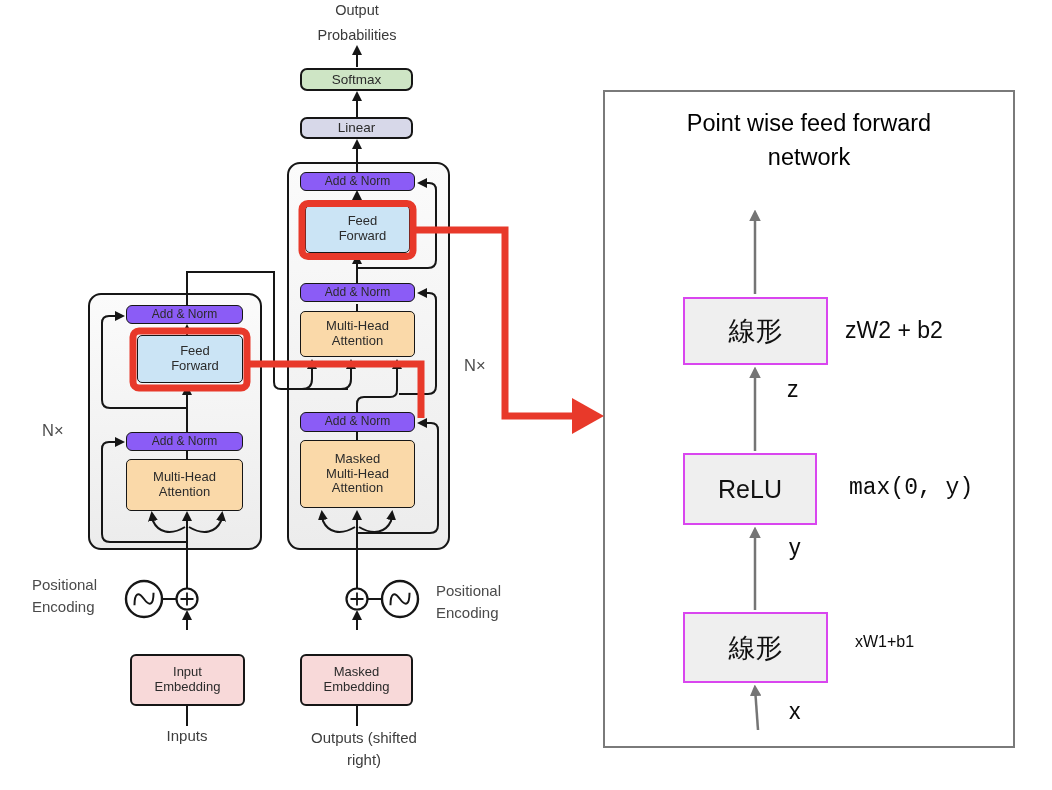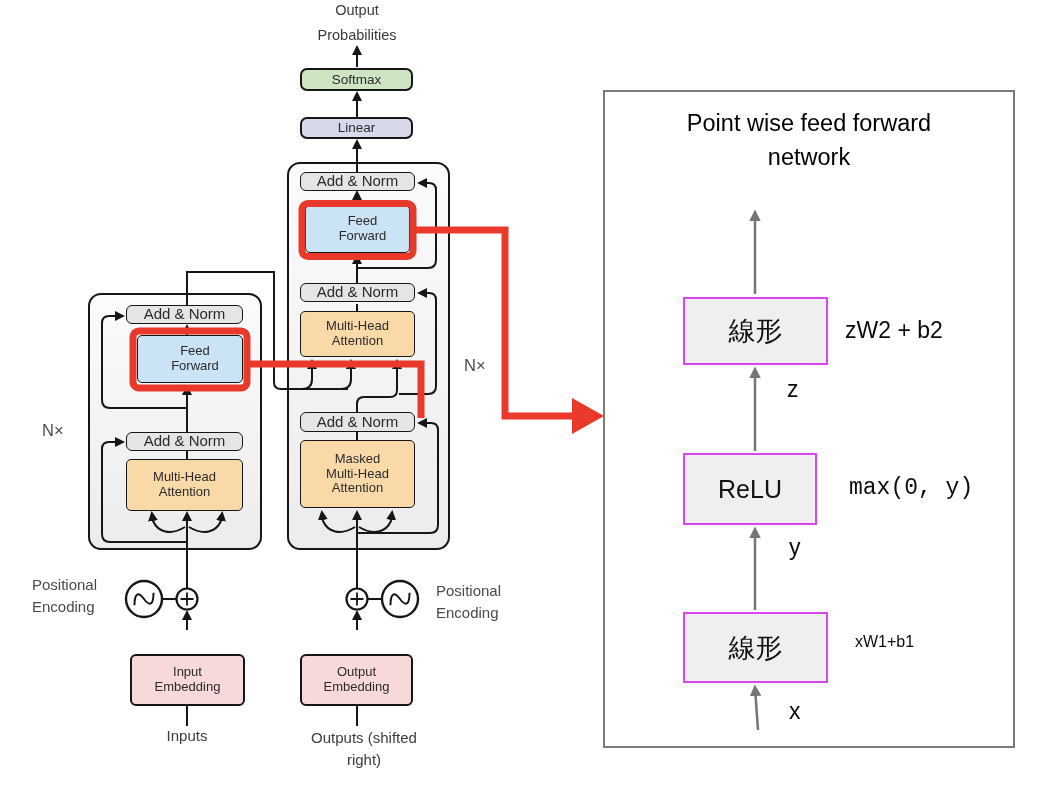--- a/index.html
+++ b/index.html
@@ -6,21 +6,21 @@
   .stage{position:relative;width:1052px;height:790px;background:#fff;overflow:hidden;
          font-family:"Liberation Sans", sans-serif;}
   .container{position:absolute;z-index:0;border:2px solid #161616;border-radius:13px;
              background:linear-gradient(180deg,#fbfbfb 0%,#ececec 100%);box-sizing:border-box;}
   .panel{position:absolute;z-index:0;border:2px solid #7a7a7a;background:#fff;box-sizing:border-box;}
   svg.layer{position:absolute;left:0;top:0;z-index:1;}
   svg.redlayer{position:absolute;left:0;top:0;z-index:3;pointer-events:none;}
   .bx{position:absolute;z-index:2;display:flex;align-items:center;justify-content:center;
       text-align:center;border:1.8px solid #161616;color:#2b2b2b;font-size:13px;line-height:1.12;
       box-sizing:border-box;}
-  .an{background:#e5e5e5;border-radius:6px;font-size:15px;}
+  .an{background:#8b5cf6;border-radius:6px;font-size:12px;}
   .ff{background:#cbe4f5;border-radius:5px;padding-left:10px;}
   .mha{background:#fad9a9;border-radius:5px;}
   .emb{background:#f8d9d9;border-radius:6px;border-width:2.5px;margin-top:24px;}
   .sm{background:#cee5c5;border-radius:7px;border-width:2px;font-size:13.5px;}
   .ln{background:#d7d8e9;border-radius:7px;border-width:2px;font-size:13.5px;}
   .pbx{position:absolute;z-index:2;display:flex;align-items:center;justify-content:center;
        border:2px solid #d946ef;background:#efefef;color:#111;font-size:25px;box-sizing:border-box;}
   .lbl{position:absolute;z-index:2;color:#3d3d3d;font-size:15px;}
   .ctr{text-align:center;}
 </style>
@@ -137,21 +137,21 @@
     <span>Add &amp; Norm</span>
     </div>
   <div class="bx mha" style="left:126px;top:459px;width:117px;height:52px;">
     <span style="width:75px;">Multi-Head Attention</span>
     </div>
 
   <div class="bx emb" style="left:130px;top:630px;width:115px;height:52px;">
     <span style="width:72px;">Input Embedding</span>
     </div>
   <div class="bx emb" style="left:300px;top:630px;width:113px;height:52px;">
-    <span style="width:76px;">Output Embedding</span>
+    <span style="width:76px;">Masked Embedding</span>
     </div>
 
   <div class="lbl ctr" style="left:296px;top:-2px;width:122px;font-size:14.5px;line-height:1.72;color:#3a3a3a;">Output Probabilities</div>
   <div class="lbl" style="left:42px;top:421px;font-size:16.5px;color:#4d4d4d;">N×</div>
   <div class="lbl" style="left:464px;top:356px;font-size:16.5px;color:#4d4d4d;">N×</div>
   <div class="lbl" style="left:32px;top:574px;width:92px;line-height:1.45;color:#4a4a4a;">Positional Encoding</div>
   <div class="lbl" style="left:436px;top:580px;width:92px;line-height:1.45;color:#4a4a4a;">Positional Encoding</div>
   <div class="lbl ctr" style="left:137px;top:727px;width:100px;">Inputs</div>
   <div class="lbl ctr" style="left:294px;top:727px;width:140px;line-height:1.45;">Outputs (shifted right)</div>
 

